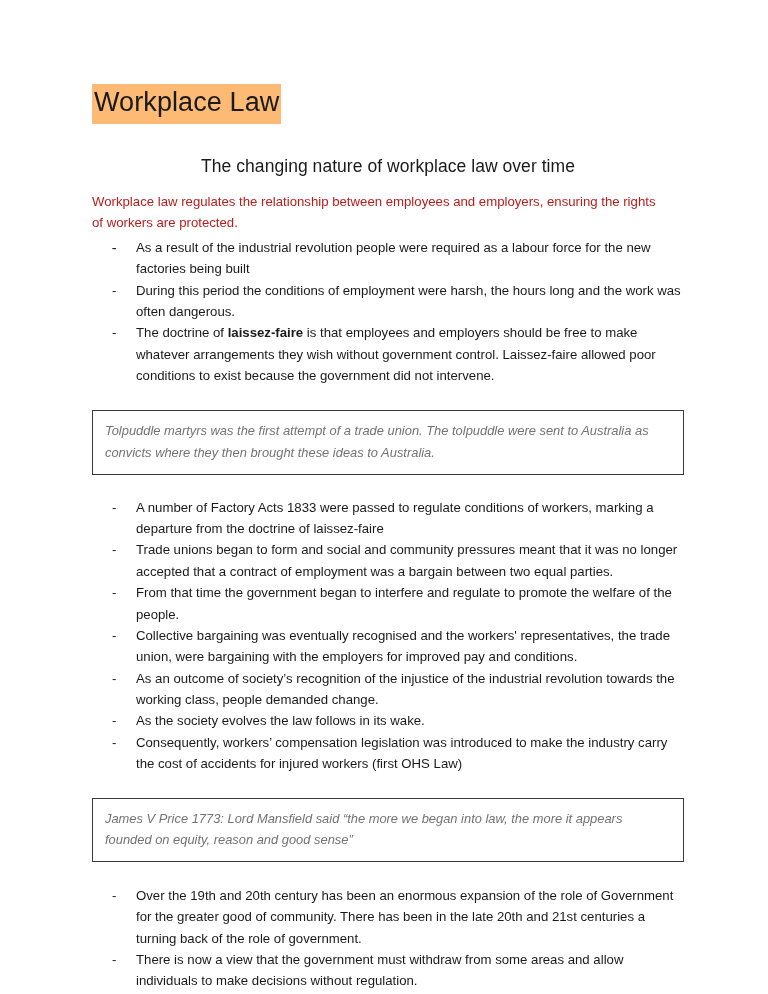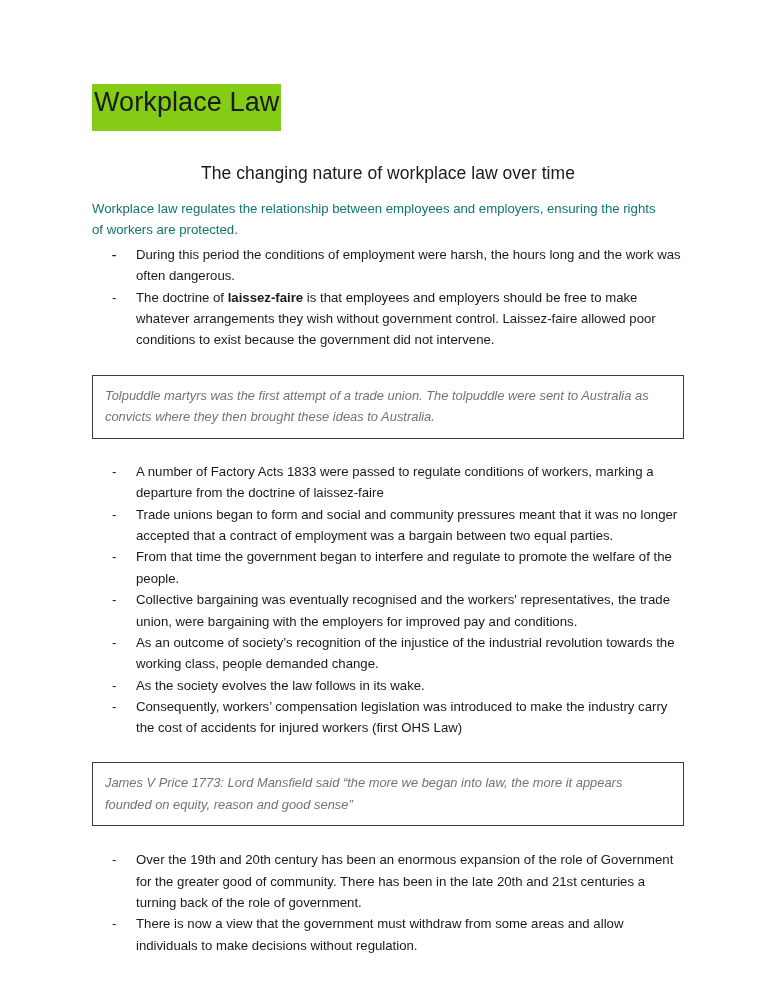--- a/index.html
+++ b/index.html
@@ -32,42 +32,42 @@
   
   .doc-title {
     font-size: 27px;
     font-weight: 400;
     line-height: 1.0;
     margin: 0 0 0 0;
     letter-spacing: 0.1px;
     color: #1a1a1a;
   }
   .doc-title .hl {
-    background-color: #84cc16;
-    padding: 5px 2px 15px 2px;
+    background-color: #fdba74;
+    padding: 5px 2px 8px 2px;
     display: inline-block;
   }
 
   
   .sub-head {
     font-size: 17.5px;
     font-weight: 400;
     color: #1a1a1a;
     margin: 32px 0 0 0;
     line-height: 1.2;
     letter-spacing: 0.05px;
     text-align: center;
   }
 
   
   .body-para {
     font-size: 13.2px;
     line-height: 1.62;
     margin: 14px 0 0 0;
-    color: #0f766e;
+    color: #b91c1c;
     width: 565px;
   }
 
   
   .bullets {
     list-style: none;
     margin: 3px 0 0 0;
     padding: 0;
   }
   .bullets li {
@@ -114,21 +114,21 @@
   <div class="content">
 
     <h1 class="doc-title"><span class="hl">Workplace Law</span></h1>
 
     <h2 class="sub-head">The changing nature of workplace law over time</h2>
 
     <p class="body-para">Workplace law regulates the relationship between employees and employers, ensuring the rights of workers are protected.</p>
 
     <ul class="bullets">
       <li><span class="dash">-</span></li>
-      <li><span class="dash">-</span></li>
+      <li><span class="dash">-</span><span>As a result of the industrial revolution people were required as a labour force for the new factories being built</span></li>
       <li><span class="dash">-</span><span>During this period the conditions of employment were harsh, the hours long and the work was often dangerous.</span></li>
       <li><span class="dash">-</span><span>The doctrine of </span><b>laissez-faire</b><span> is that employees and employers should be free to make whatever arrangements they wish without government control. Laissez-faire allowed poor conditions to exist because the government did not intervene.</span></li>
     </ul>
 
     <div class="quote-box box-1">Tolpuddle martyrs was the first attempt of a trade union. The tolpuddle were sent to Australia as convicts where they then brought these ideas to Australia.</div>
 
     <ul class="bullets after-box-list">
       <li><span class="dash">-</span><span>A number of Factory Acts 1833 were passed to regulate conditions of workers, marking a departure from the doctrine of laissez-faire</span></li>
       <li><span class="dash">-</span><span>Trade unions began to form and social and community pressures meant that it was no longer accepted that a contract of employment was a bargain between two equal parties.</span></li>
       <li><span class="dash">-</span><span>From that time the government began to interfere and regulate to promote the welfare of the people.</span></li>

